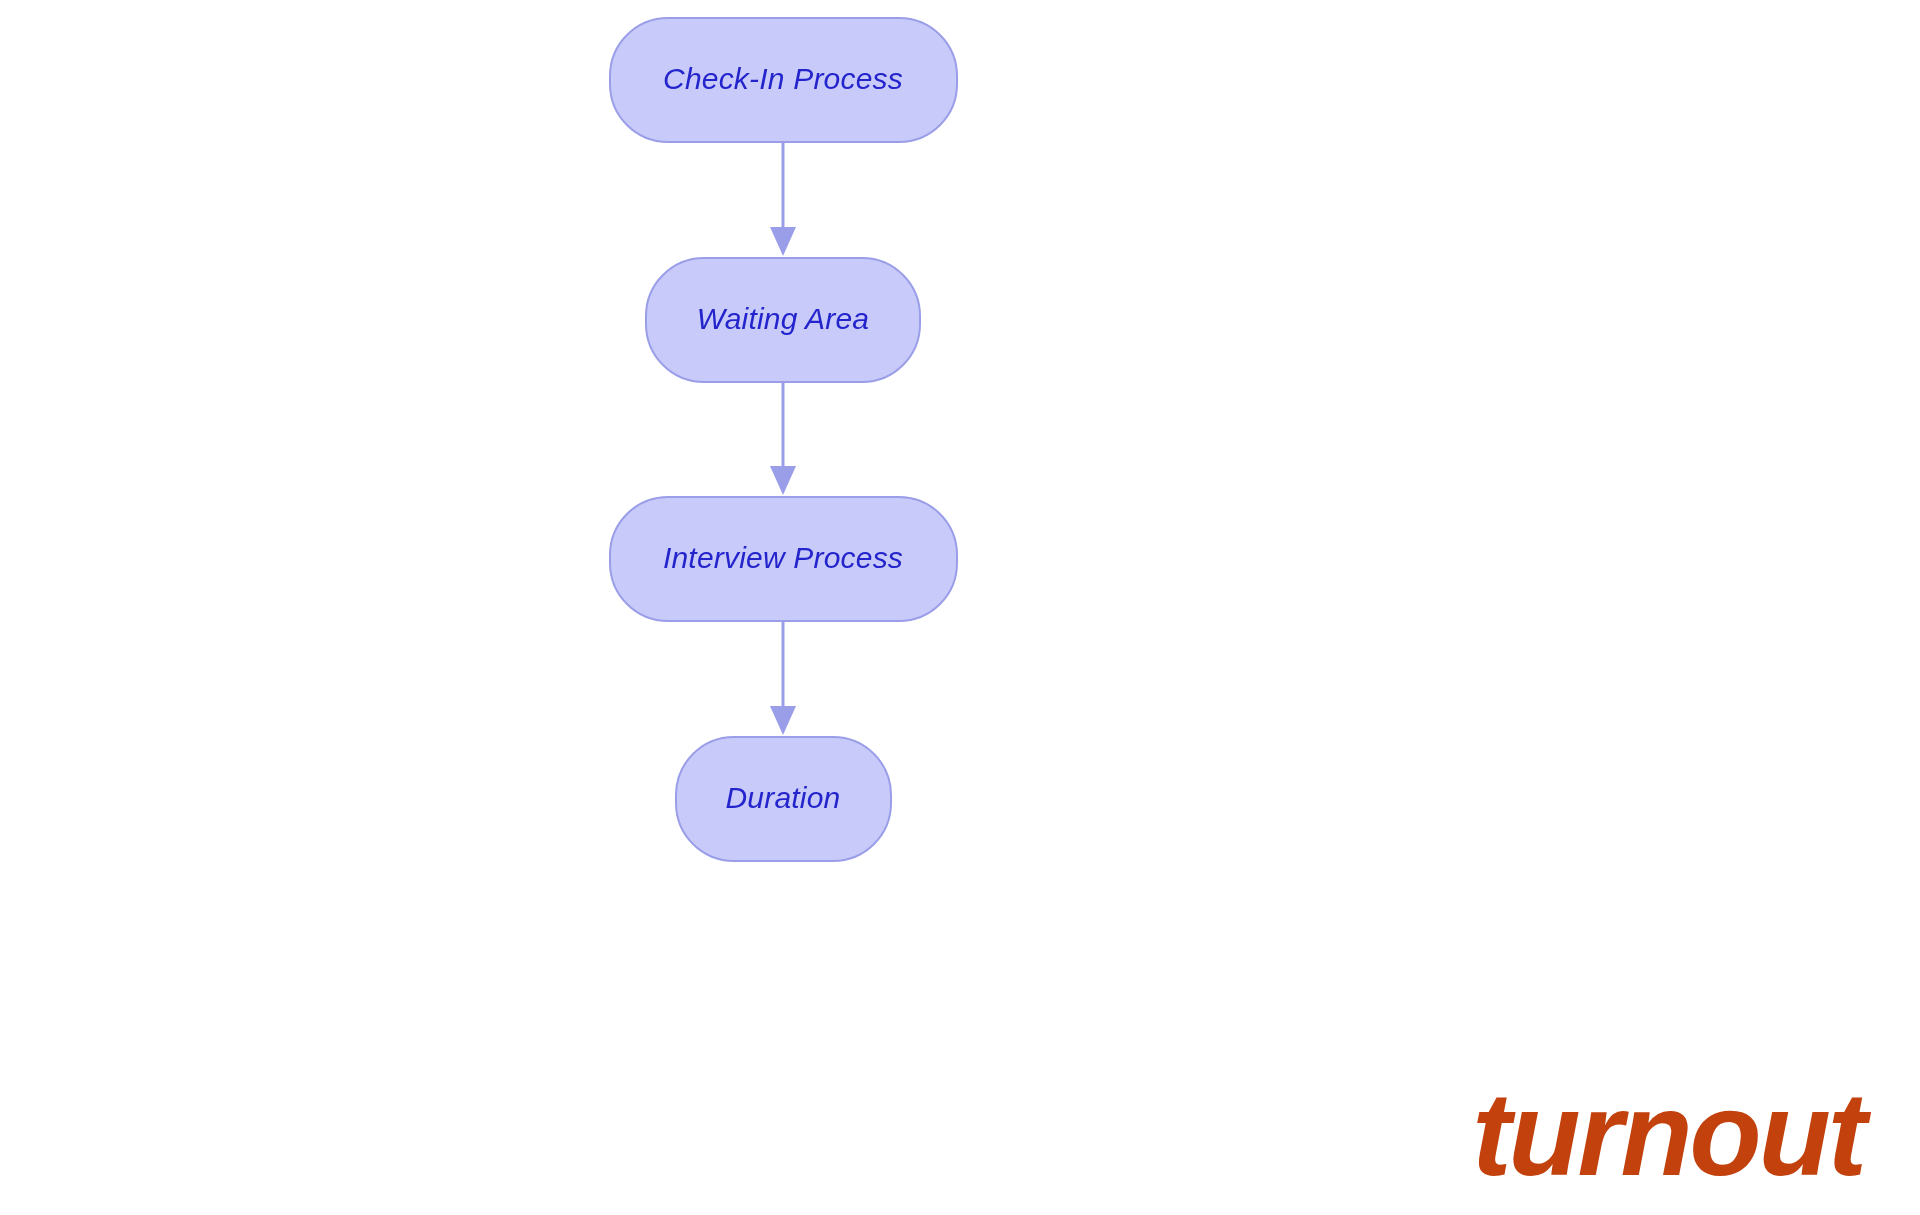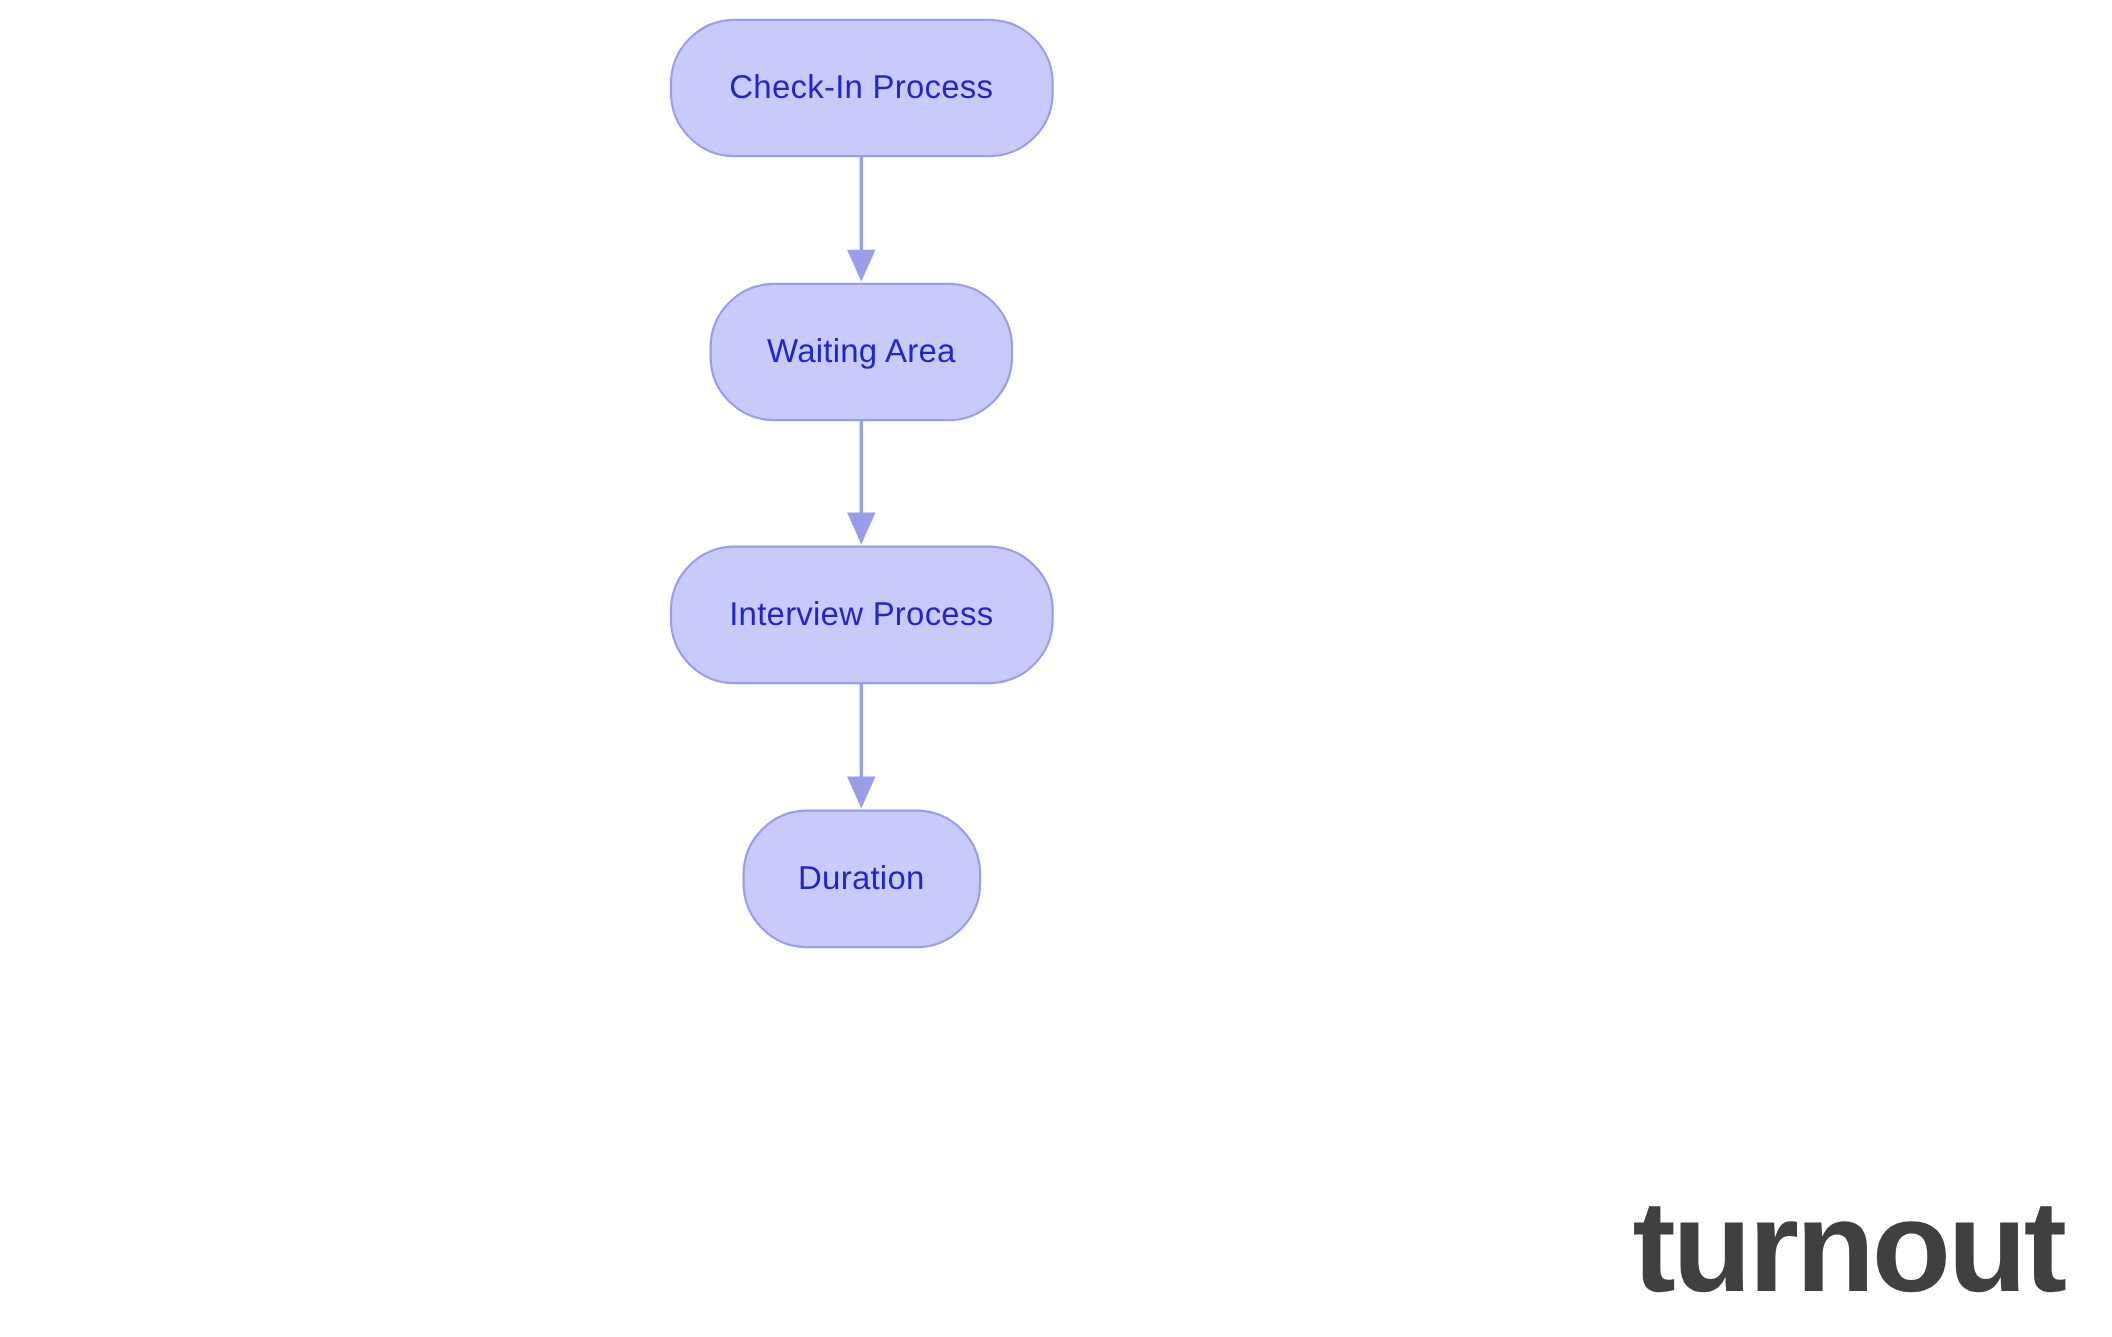--- a/index.html
+++ b/index.html
@@ -12,20 +12,21 @@
     height: 1215px;
     position: relative;
     overflow: hidden;
     font-family: "Liberation Sans", sans-serif;
   }
   #flow-canvas {
     position: absolute;
     inset: 0;
     width: 1920px;
     height: 1215px;
+    font-style: italic;
   }
   .diagram-svg {
     position: absolute;
     top: 0;
     left: 0;
     width: 1920px;
     height: 1215px;
     display: block;
   }
   .node-shape {
@@ -46,28 +47,28 @@
     stroke: #9a9ee8;
     stroke-width: 3;
     fill: none;
   }
   .edge-head {
     fill: #9a9ee8;
     stroke: none;
   }
   .brand-logo {
     position: absolute;
-    right: 44px;
+    right: 56px;
     bottom: 22px;
     font-family: "Liberation Sans", sans-serif;
     font-size: 118px;
     font-weight: 700;
     letter-spacing: -3px;
     line-height: 1;
-    color: #404040;
+    color: #c2410c;
     white-space: nowrap;
     user-select: none;
   }
 </style>
 </head>
 <body>
 
 <div id="flow-canvas">
 
   <svg class="diagram-svg" viewBox="0 0 1920 1215" xmlns="http://www.w3.org/2000/svg">

